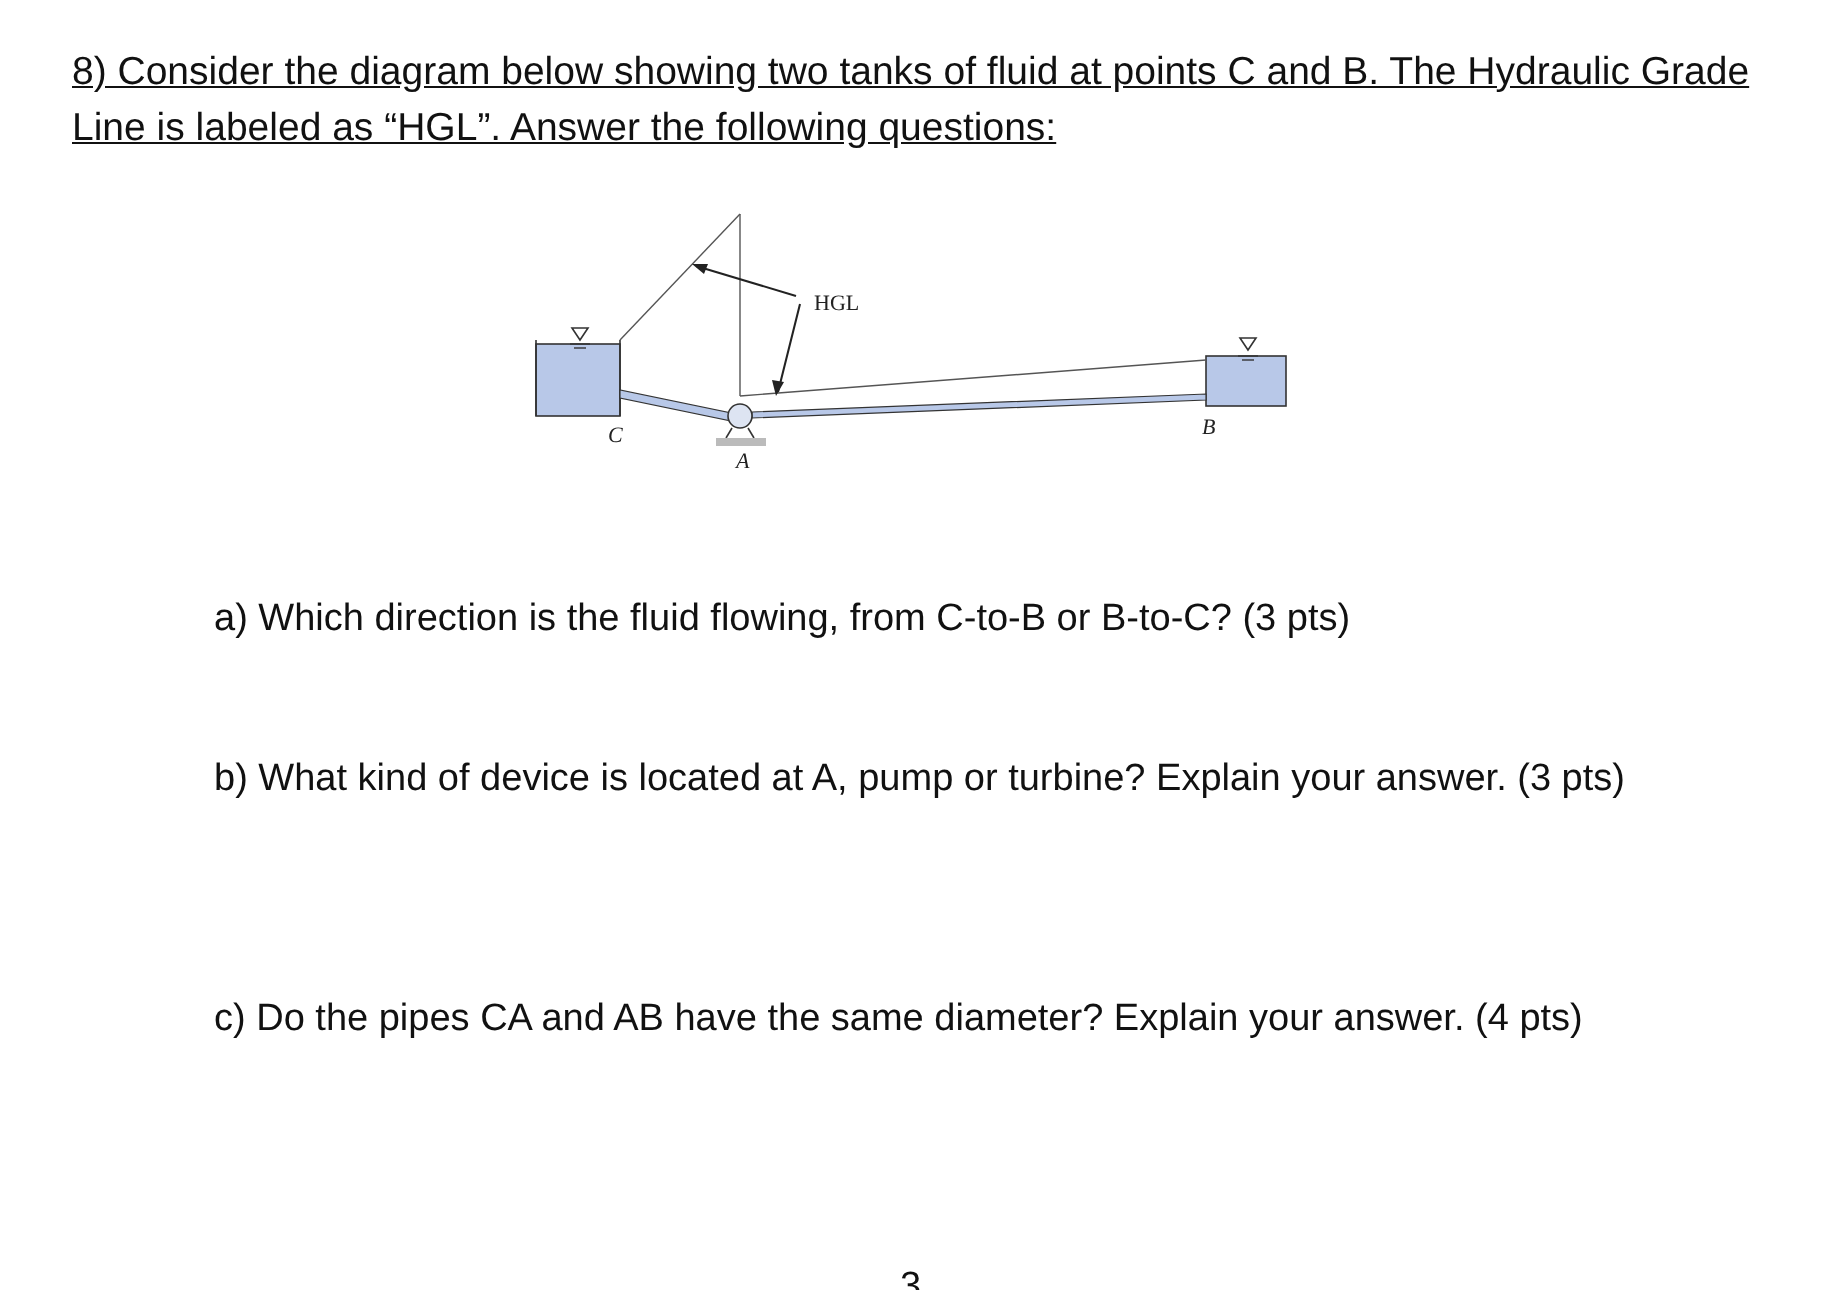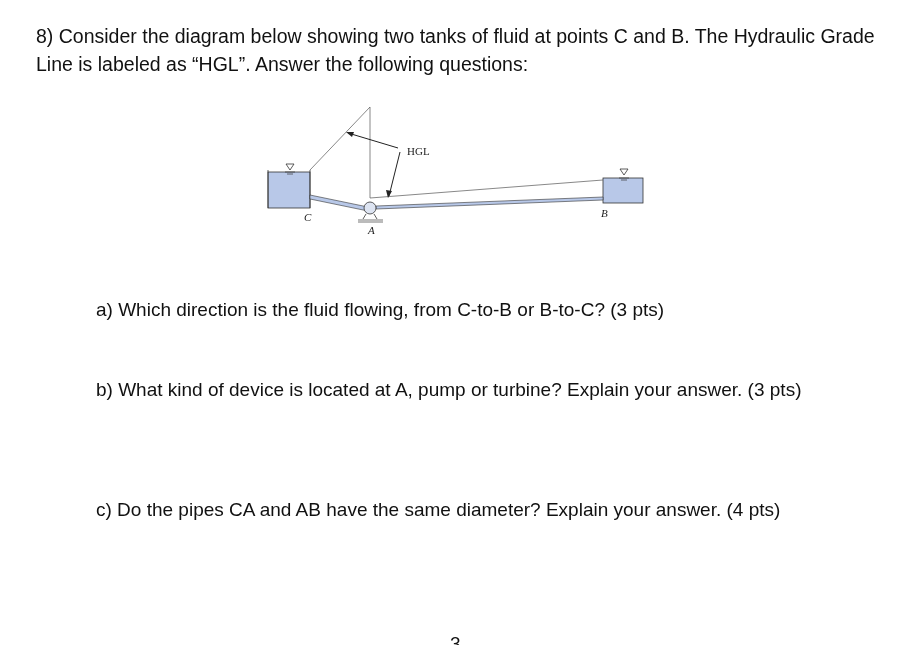--- a/index.html
+++ b/index.html
@@ -1,18 +1,18 @@
 <!DOCTYPE html>
 <html><head>
 <meta charset="utf-8">
 <style>
   html,body{margin:0;padding:0;background:#fff;}
   body{width:911px;height:645px;position:relative;overflow:hidden;font-family:"Liberation Sans",sans-serif;color:#111;}
-  .q{position:absolute;left:36px;top:22px;width:860px;font-size:19.5px;line-height:28px;}
-  .sub{position:absolute;left:96px;font-size:19px;line-height:24px;white-space:nowrap;}
+  .q{position:absolute;left:36px;top:22px;width:860px;font-size:19.5px;line-height:28px;text-decoration:underline;}
+  .sub{position:absolute;left:107px;font-size:19px;line-height:24px;white-space:nowrap;}
   #subA{top:298px;}
   #subB{top:378px;text-align:right;}
   #subC{top:498px;}
   .pagenum{position:absolute;left:450px;top:633px;font-size:19px;}
   svg{position:absolute;left:260px;top:100px;}
   .lbl{font-family:"Liberation Serif",serif;font-size:11px;fill:#222;}
   .lbli{font-family:"Liberation Serif",serif;font-style:italic;font-size:11px;fill:#222;}
 </style>
 </head>
 <body>

